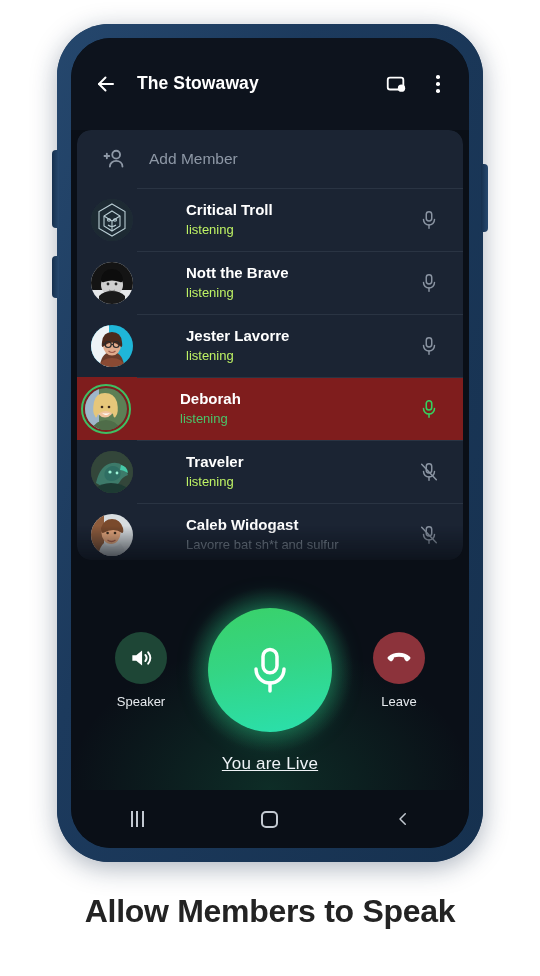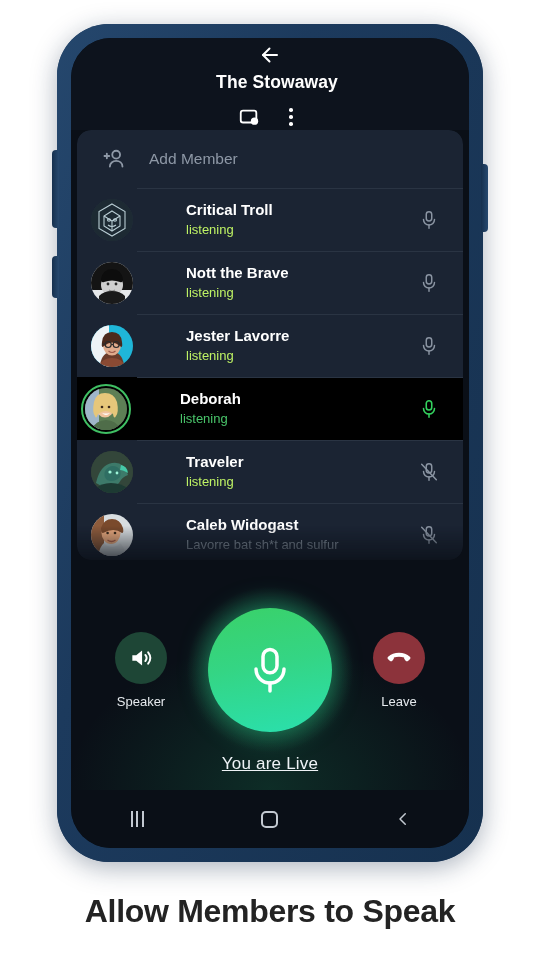--- a/index.html
+++ b/index.html
@@ -52,24 +52,23 @@
     position: absolute; left: 50%; top: 600px;
     width: 420px; height: 300px; transform: translateX(-50%);
     background: radial-gradient(ellipse at center, rgba(30,180,110,.18) 0%, rgba(10,40,30,0) 68%);
     pointer-events: none;
   }
 
   
   .app-header {
     position: relative; z-index: 3;
     height: 92px;
-    padding: 0 18px;
+    padding: 13px 18px;
     display: flex; align-items: center;
     background: #0d131d;
-    flex-direction: column;
   }
   .back-btn {
     width: 34px; height: 34px;
     display: flex; align-items: center; justify-content: center;
     flex: 0 0 auto;
   }
   .hdr-titles { flex: 1 1 auto; margin-left: 14px; min-width: 0; }
   .hdr-title {
     color: #fff; font-size: 17.5px; font-weight: bold;
     letter-spacing: .1px; line-height: 1.25;
@@ -105,21 +104,21 @@
   }
   .add-label {
     margin-left: 12px; color: #8e98a6; font-size: 15.5px;
   }
   .member-row {
     display: flex; align-items: center;
     height: 63px; padding: 0 14px;
     position: relative;
     gap: 37px;
   }
-  .member-row.speaking { background: #000000; padding-left: 8px; }
+  .member-row.speaking { background: #7f1d1d; padding-left: 8px; }
   .member-row + .member-row::before,
   .add-row + .member-row::before {
     content: ""; position: absolute; left: 60px; right: 0; top: 0;
     height: 1px; background: #2a3443;
   }
   .avatar {
     width: 42px; height: 42px; flex: 0 0 42px;
     border-radius: 50%;
     position: relative; overflow: hidden;
     background: #263040;

